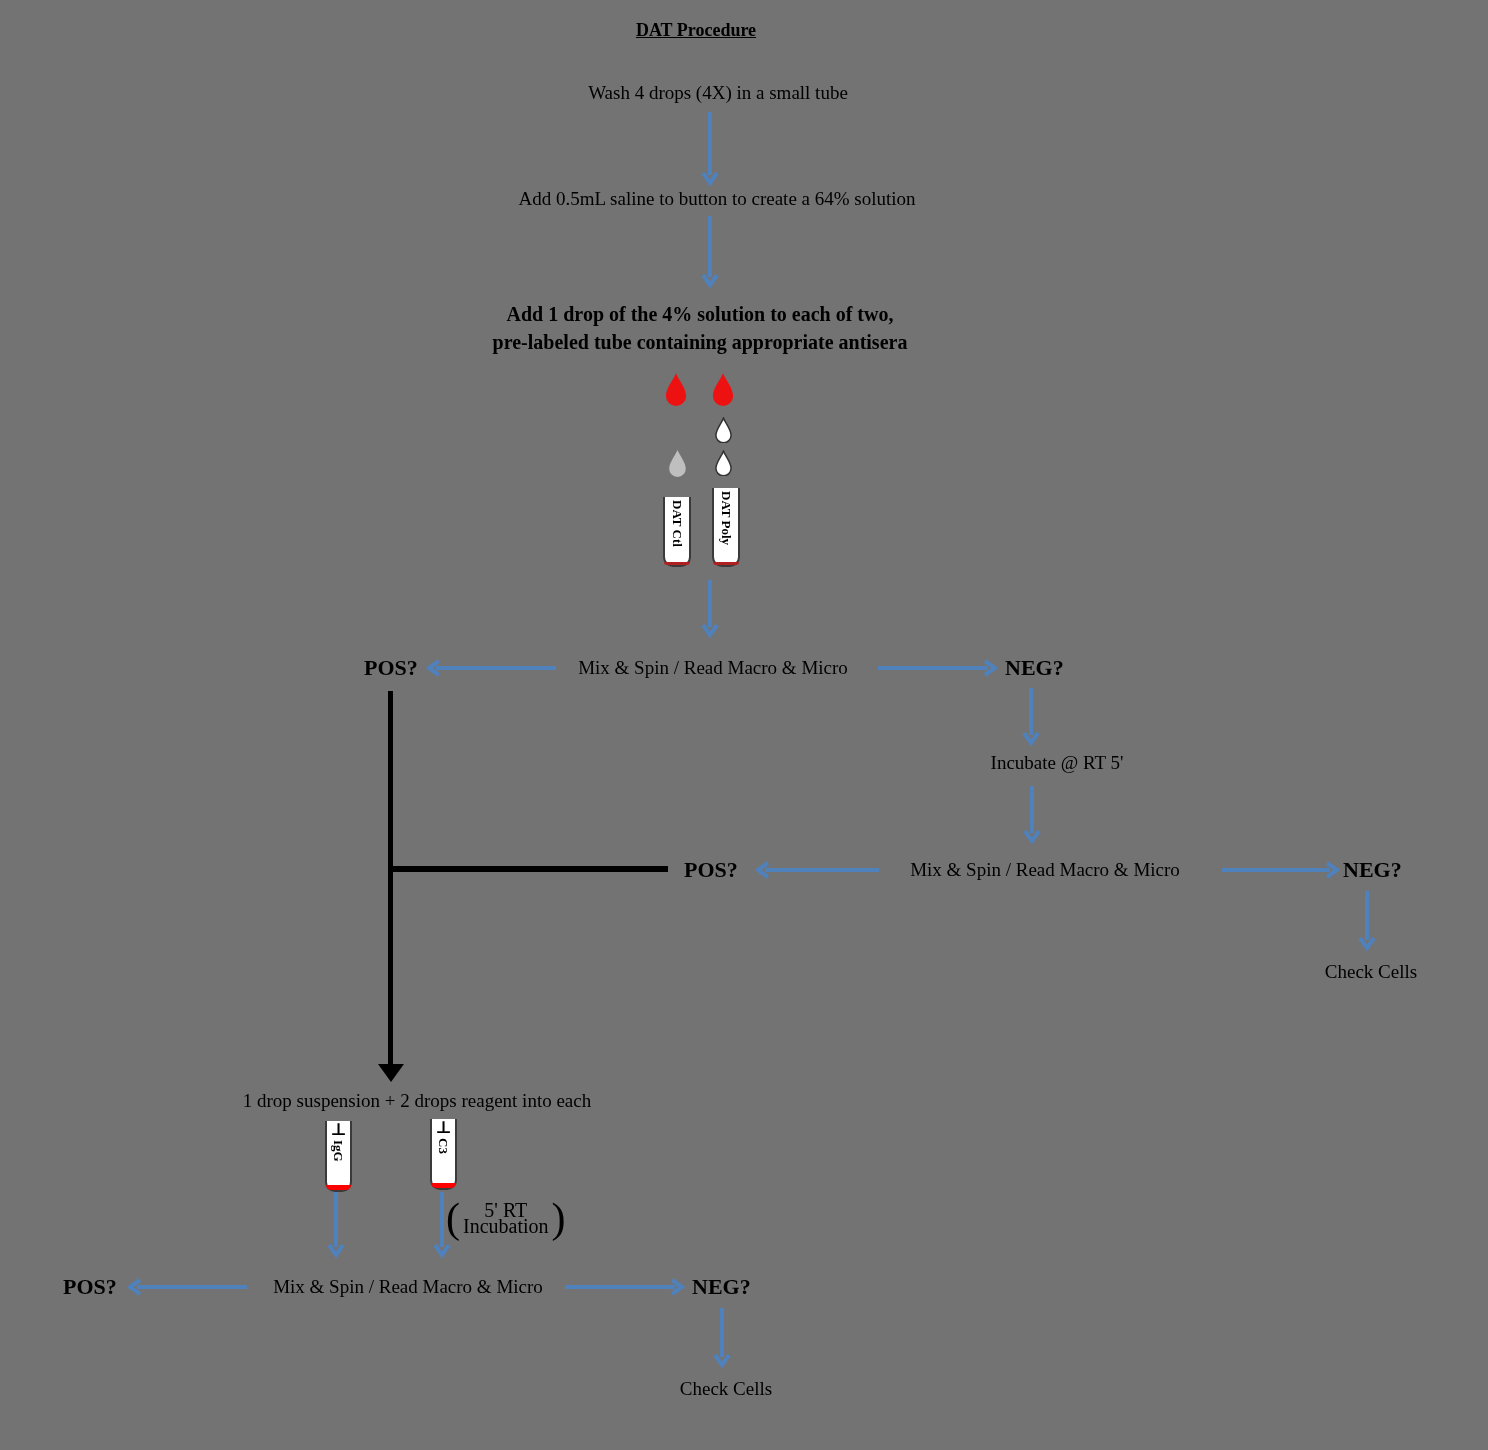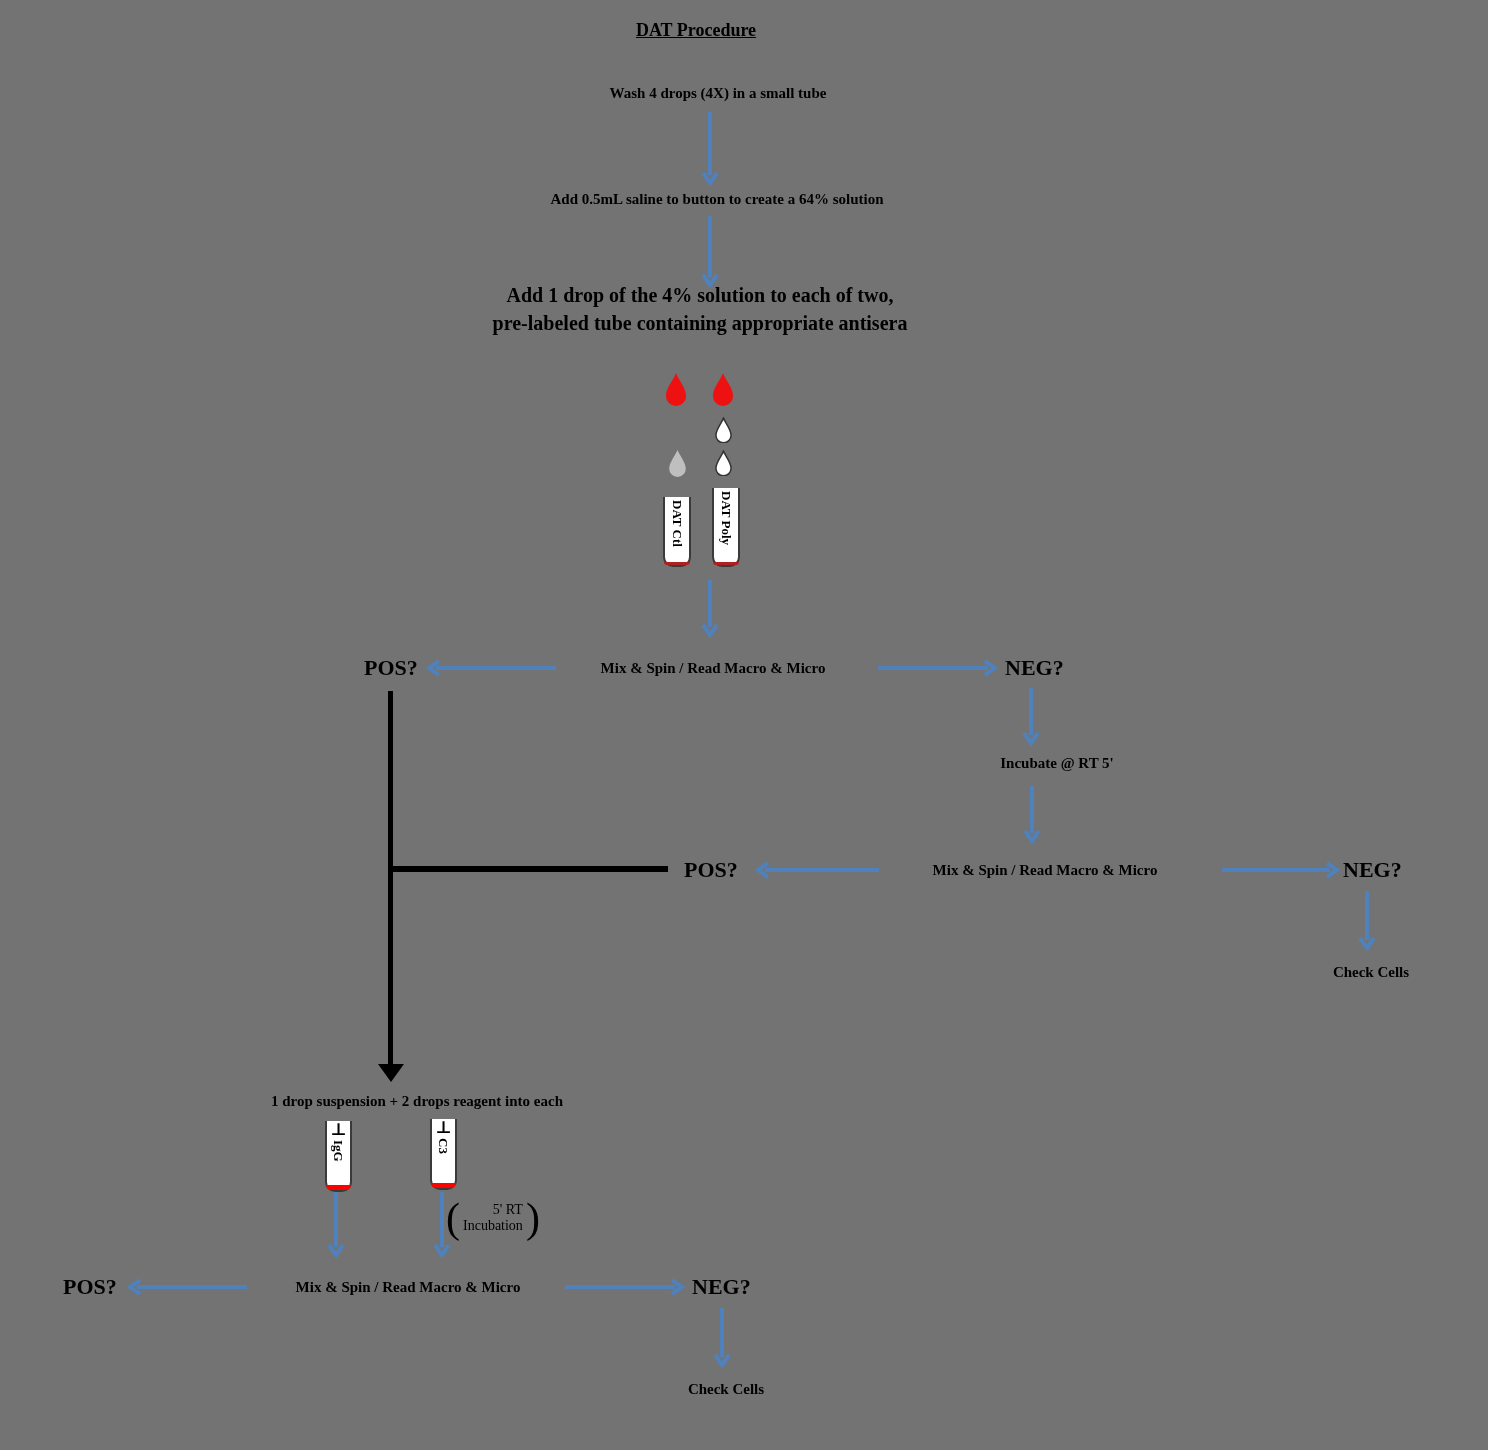--- a/index.html
+++ b/index.html
@@ -3,21 +3,21 @@
 <meta charset="utf-8">
 <style>
   html,body{margin:0;padding:0;background:#fff;}
   #canvas{
     position:relative;width:1488px;height:1450px;background:#737373;
     font-family:"Liberation Serif","DejaVu Serif",serif;color:#000;overflow:hidden;
   }
   .abs{position:absolute;}
   .step{
     position:absolute;transform:translateX(-50%);
-    font-weight:bold;font-size:15px;white-space:nowrap;text-align:center;line-height:22px;
+    font-weight:normal;font-size:19px;white-space:nowrap;text-align:center;line-height:22px;
   }
   .step2{
     position:absolute;transform:translateX(-50%);
     font-weight:bold;font-size:20px;white-space:nowrap;text-align:center;line-height:28px;
   }
   .lbl{position:absolute;font-weight:bold;font-size:22px;white-space:nowrap;line-height:22px;}
   .title{
     position:absolute;transform:translateX(-50%);
     font-weight:bold;font-size:18px;text-decoration:underline;white-space:nowrap;
   }
@@ -31,21 +31,21 @@
   .stripe-thick{height:5px;background:#ff0000;}
   .vtext{writing-mode:vertical-rl;font-size:13px;font-weight:bold;line-height:1;margin-top:3px;white-space:nowrap;}
   .anti{font-size:17px;font-weight:bold;line-height:15px;margin-top:1px;}
   .blk{position:absolute;background:#000;}
   .blk-head{
     position:absolute;width:0;height:0;
     border-left:13px solid transparent;border-right:13px solid transparent;border-top:18px solid #000;
   }
   .note{position:absolute;display:flex;align-items:center;}
   .paren{font-size:42px;font-weight:400;line-height:36px;}
-  .note-mid{font-size:14px;line-height:16px;text-align:right;margin:0 3px;}
+  .note-mid{font-size:20px;line-height:16px;text-align:center;margin:0 3px;}
   svg line,svg polyline{stroke:#4f81bd;stroke-width:4;fill:none;}
 </style>
 </head>
 <body>
 
 <div id="canvas">
 
   <div class="title" style="left:696px;top:20px;">DAT Procedure</div>
 
   <div class="step" style="left:718px;top:82px;">Wash 4 drops (4X) in a small tube</div>
@@ -55,21 +55,21 @@
       <polyline points="3,61 10,71 17,61"></polyline>
   </svg>
 
   <div class="step" style="left:717px;top:188px;">Add 0.5mL saline to button to create a 64% solution</div>
 
   <svg class="abs" style="left:700px;top:216px;" width="20" height="72">
     <line x1="10" y1="0" x2="10" y2="61"></line>
       <polyline points="3,59 10,69 17,59"></polyline>
   </svg>
 
-  <div class="step2" style="left:700px;top:281px;">
+  <div class="step2" style="left:700px;top:300px;">
     <div>Add 1 drop of the 4% solution to each of two,</div>
     <div>pre-labeled tube containing appropriate antisera</div>
   </div>
 
   <svg class="abs" style="left:663px;top:372px;" width="26" height="34" viewBox="0 0 20 27">
     <path d="M10 1 C 8 6 2 13 2 19 A 8 8 0 0 0 18 19 C 18 13 12 6 10 1 Z" fill="#ee1111" stroke="none"></path>
   </svg>
   <svg class="abs" style="left:710px;top:372px;" width="26" height="34" viewBox="0 0 20 27">
     <path d="M10 1 C 8 6 2 13 2 19 A 8 8 0 0 0 18 19 C 18 13 12 6 10 1 Z" fill="#ee1111" stroke="none"></path>
   </svg>

